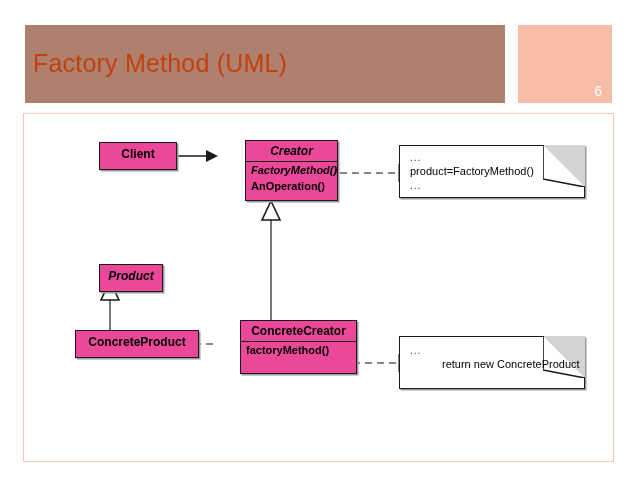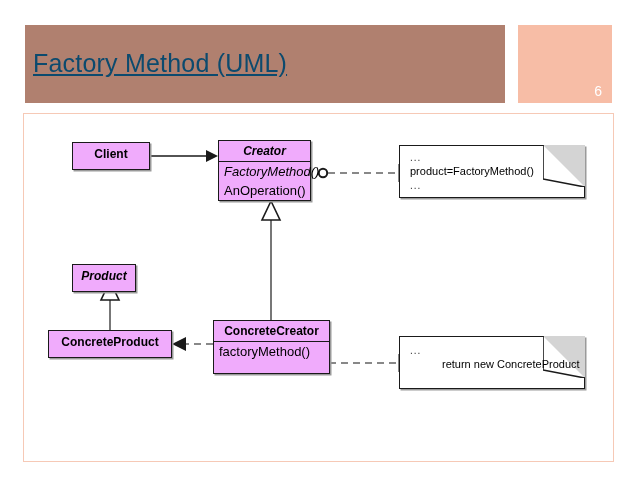--- a/index.html
+++ b/index.html
@@ -8,53 +8,54 @@
     font-family:"Liberation Sans",sans-serif;
     overflow:hidden;position:relative;
   }
   
   #title-bar{
     position:absolute;left:25px;top:25px;width:480px;height:78px;
     background:#b0806f;
   }
   #title-text{
     position:absolute;left:33px;top:49px;
-    font-size:25px;color:#0c4a6e;letter-spacing:.2px;
-    white-space:nowrap;font-weight:400;text-decoration:underline;
+    font-size:25px;color:#c2410c;letter-spacing:.2px;
+    white-space:nowrap;font-weight:400;
   }
   #page-box{
     position:absolute;left:518px;top:25px;width:94px;height:78px;
     background:#f7bda6;
   }
   #page-num{
     position:absolute;right:10px;bottom:4px;
     font-size:14px;color:#ffffff;
   }
   
   #content-frame{
     position:absolute;left:23px;top:113px;width:589px;height:347px;
     border:1.5px solid #f6c9b6;background:#ffffff;
   }
   #diagram-canvas{position:absolute;left:0;top:0;width:589px;height:347px;}
   
   .uml-box{
-    position:absolute;background:#f0abfc;
+    position:absolute;background:#ec4899;
     border:1.5px solid #1a1a1a;
     box-shadow:1.5px 1.5px 0 #9a9a9a;
     box-sizing:border-box;
+    margin-left:27px;
   }
   .uml-title{
     text-align:center;font-size:12px;color:#000;
     padding:3px 6px 3px;white-space:nowrap;
   }
   .uml-title.bold{font-weight:bold;}
   .uml-title.italic{font-style:italic;font-weight:bold;}
   .uml-sep{border-top:1.5px solid #1a1a1a;}
   .uml-row{
-    font-size:13px;color:#000;padding:2px 5px;white-space:nowrap;
+    font-size:11px;color:#000;padding:2px 5px;white-space:nowrap;font-weight:bold;
   }
   .uml-row.italic{font-style:italic;}
   
   #box-client{left:48px;top:28px;width:78px;height:28px;}
   #box-client .uml-title{line-height:22px;padding:0;}
   #box-creator{left:194px;top:26px;width:93px;height:61px;}
   #box-product{left:48px;top:150px;width:64px;height:28px;}
   #box-product .uml-title{line-height:22px;padding:0;}
   #box-concreteproduct{left:24px;top:216px;width:124px;height:28px;}
   #box-concreteproduct .uml-title{line-height:22px;padding:0;}

